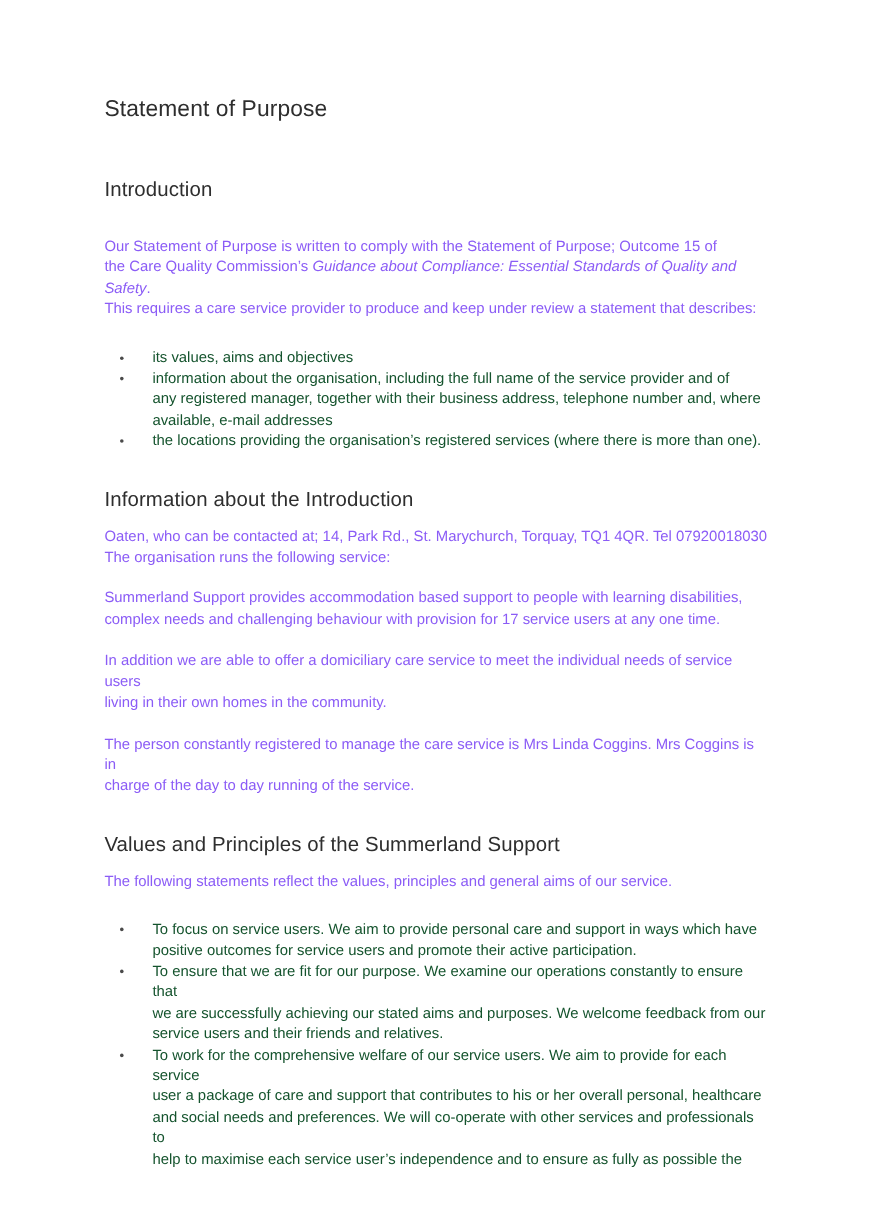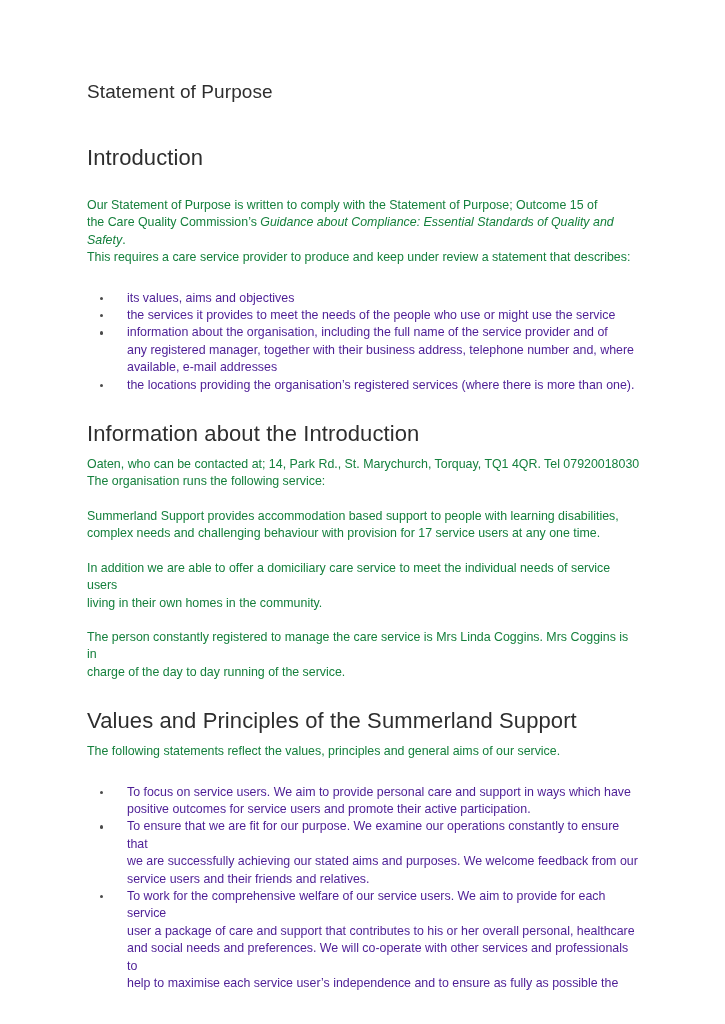--- a/index.html
+++ b/index.html
@@ -26,54 +26,54 @@
   .doc-title {
     font-size: 19px;
     font-weight: normal;
     color: #2e2e2e;
     margin: 0;
     padding: 0;
     line-height: 24px;
     letter-spacing: 0.1px;
   }
   .section-heading {
-    font-size: 22px;
+    font-size: 17px;
     font-weight: normal;
     color: #2e2e2e;
     margin: 0;
     padding: 0;
     line-height: 23px;
     letter-spacing: 0.1px;
   }
   .spacer-after-title { height: 42px; }
   .spacer-after-intro-heading { height: 28px; }
   .para {
     font-size: 12.4px;
     line-height: 17.4px;
-    color: #15803d;
+    color: #8b5cf6;
     margin: 0;
     padding: 0;
   }
   .para .ln { display: block; }
   .para em { font-style: italic; text-align: center; }
   .gap-s { height: 11px; }
   .gap-m { height: 17px; }
   .gap-l { height: 23px; }
   .gap-xl { height: 28px; }
   ul.bullets {
     list-style: none;
     margin: 0;
     padding: 0;
   }
   ul.bullets > li {
     position: relative;
     padding-left: 27px;
     font-size: 12.4px;
     line-height: 17.4px;
-    color: #4c1d95;
+    color: #14532d;
     margin: 0 0 0 13px;
   }
   ul.bullets > li::before {
     content: "";
     position: absolute;
     left: 0px;
     top: 7px;
     width: 3.2px;
     height: 3.2px;
     border-radius: 50%;
@@ -102,23 +102,20 @@
     <span class="ln"><span> the Care Quality Commission’s </span><em>Guidance about Compliance: Essential Standards of Quality and</em></span>
     <span class="ln"><em>Safety</em><span>.</span></span>
     <span class="ln">This requires a care service provider to produce and keep under review a statement that describes:</span>
   </p>
 
   <div class="gap-l"></div>
 
   <ul class="bullets">
     <li>
       <span class="ln">its values, aims and objectives</span>
-    </li>
-    <li class="sp-before">
-      <span class="ln">the services it provides to meet the needs of the people who use or might use the service</span>
     </li>
     <li class="sp-before">
       <span class="ln">information about the organisation, including the full name of the service provider and of</span>
       <span class="ln"> any registered manager, together with their business address, telephone number and, where</span>
       <span class="ln">available, e-mail addresses</span>
     </li>
     <li class="sp-tight">
       <span class="ln">the locations providing the organisation’s registered services (where there is more than one).</span>
     </li>
   </ul>

